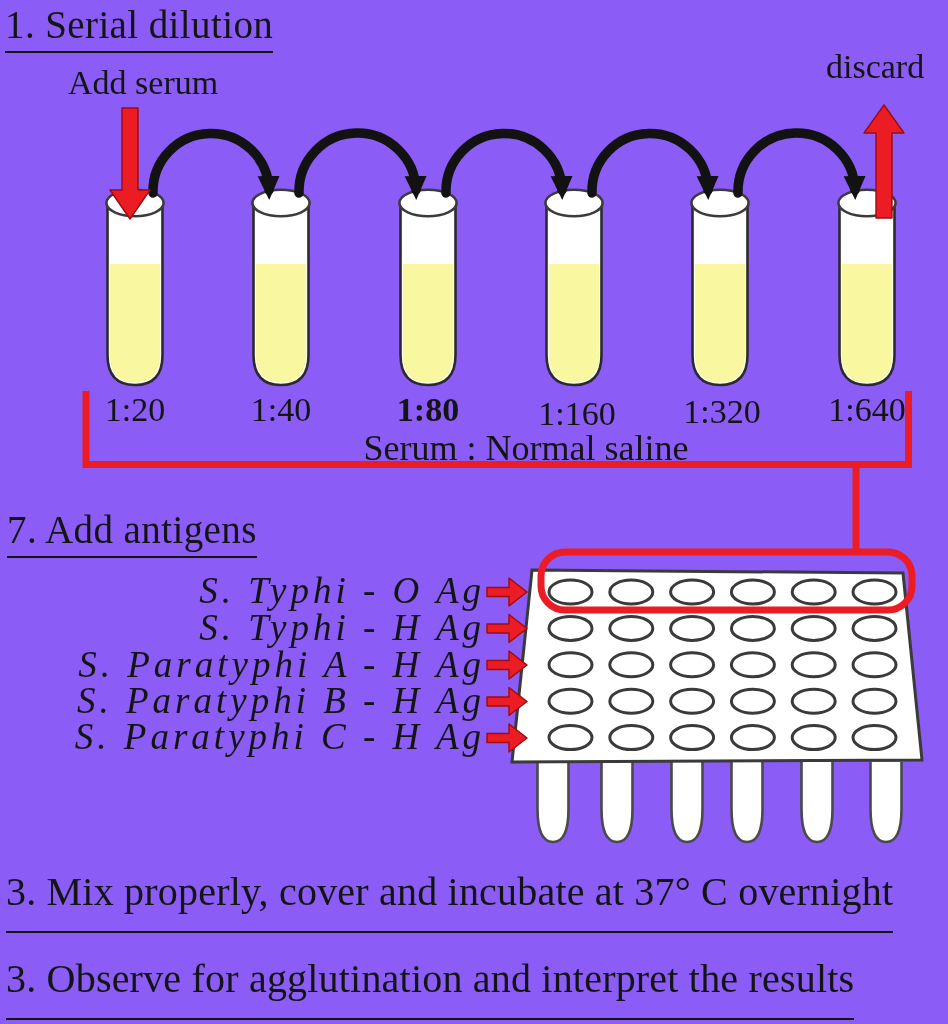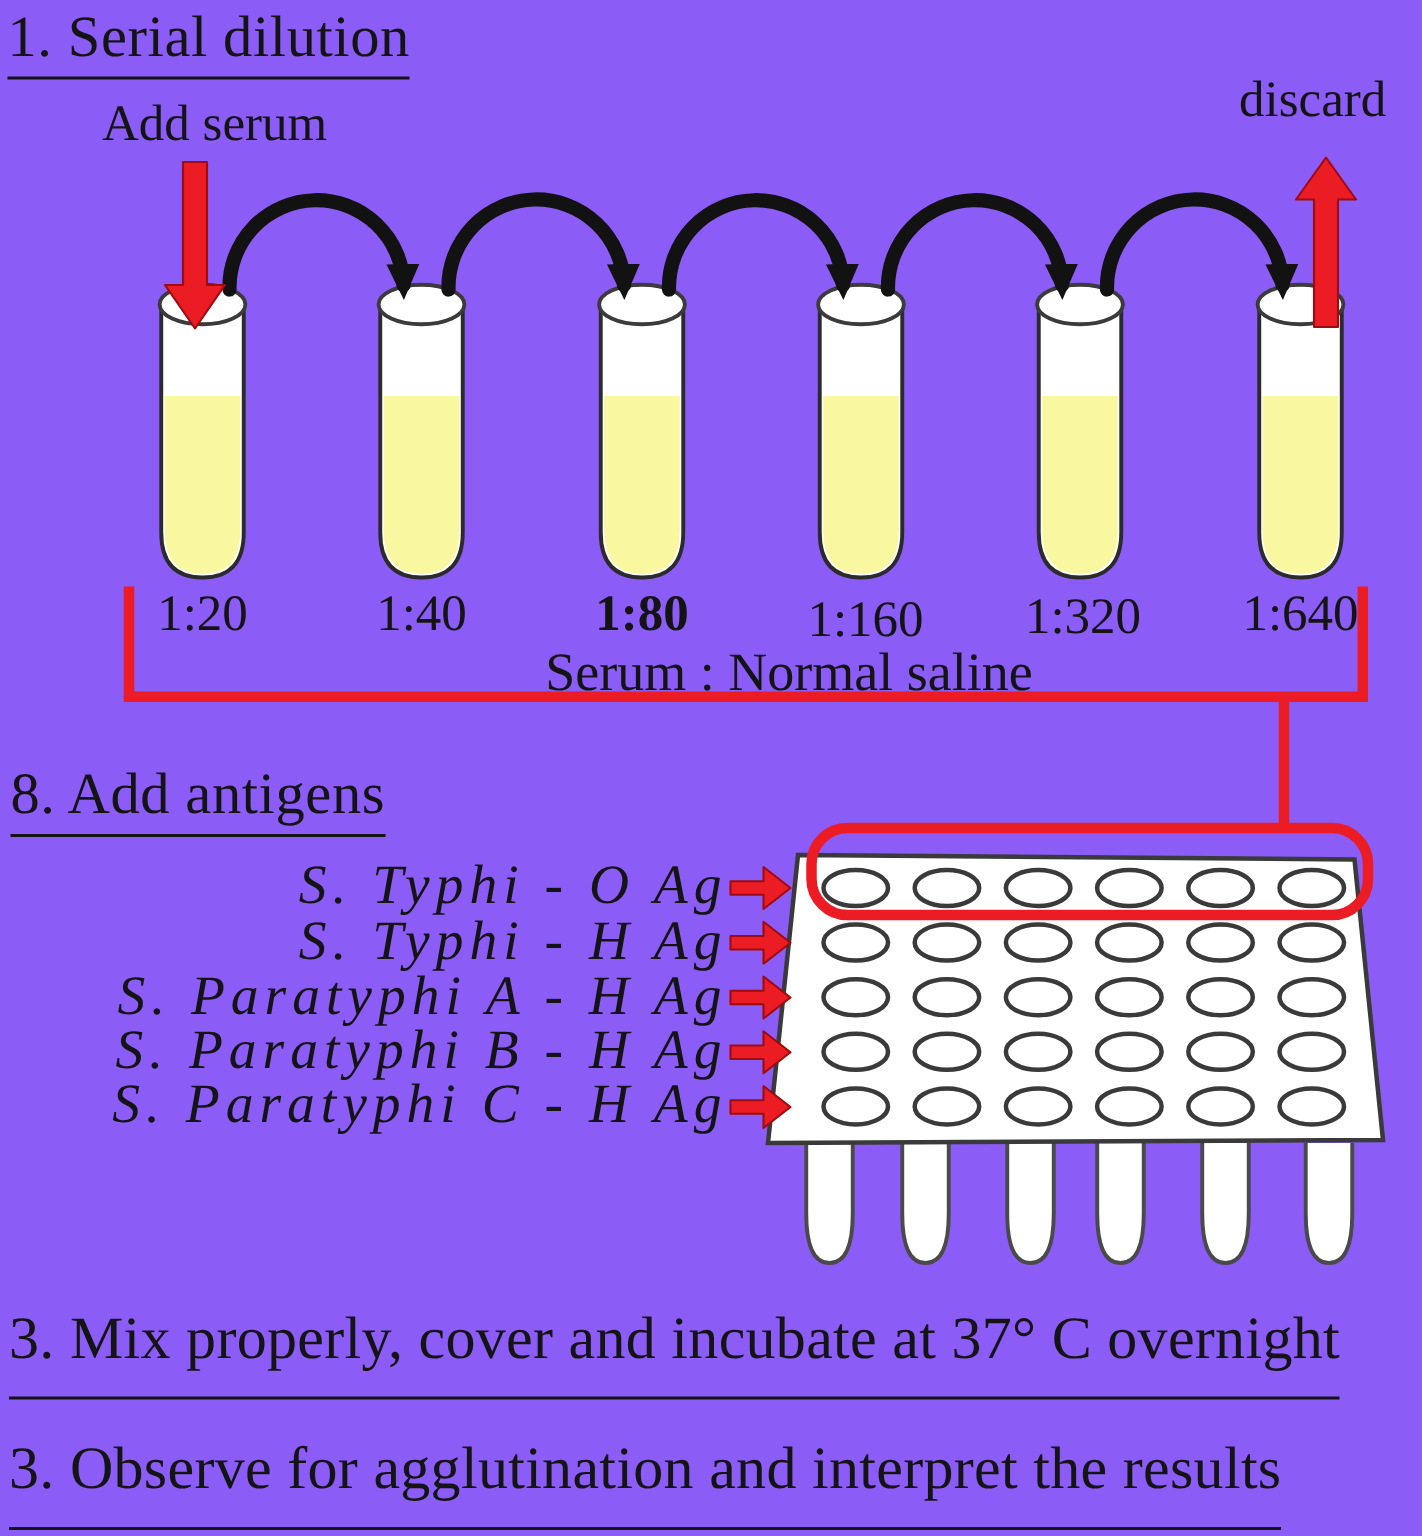--- a/index.html
+++ b/index.html
@@ -152,21 +152,21 @@
 
   <div class="label dil" style="left:70px; top:390px;">1:20</div>
   <div class="label dil" style="left:216px; top:390px;">1:40</div>
   <div class="label dil" style="left:363px; top:390px;font-weight:bold;">1:80</div>
   <div class="label dil" style="left:512px; top:394px;">1:160</div>
   <div class="label dil" style="left:657px; top:376px;margin-top:16px;">1:320</div>
   <div class="label dil" style="left:802px; top:390px;">1:640</div>
 
   <div class="label caption" style="left:261px; top:428px;">Serum : Normal saline</div>
 
-  <div class="label heading" style="left:7px; top:508px;">8. Add antigens</div>
+  <div class="label heading" style="left:7px; top:508px;">7. Add antigens</div>
 
   <div class="label antigen" style="top:570px;margin-left:25px;">S. Typhi - O Ag</div>
   <div class="label antigen" style="top:607px;font-style:italic;">S. Typhi - H Ag</div>
   <div class="label antigen" style="top:644px;">S. Paratyphi A - H Ag</div>
   <div class="label antigen" style="top:680px;">S. Paratyphi B - H Ag</div>
   <div class="label antigen" style="top:716px;">S. Paratyphi C - H Ag</div>
 
   <div class="label step" style="left:6px; top:869px;">3. Mix properly, cover and incubate at 37° C overnight</div>
 
   <div class="label step" style="left:6px; top:956px;">3. Observe for agglutination and interpret the results</div>

